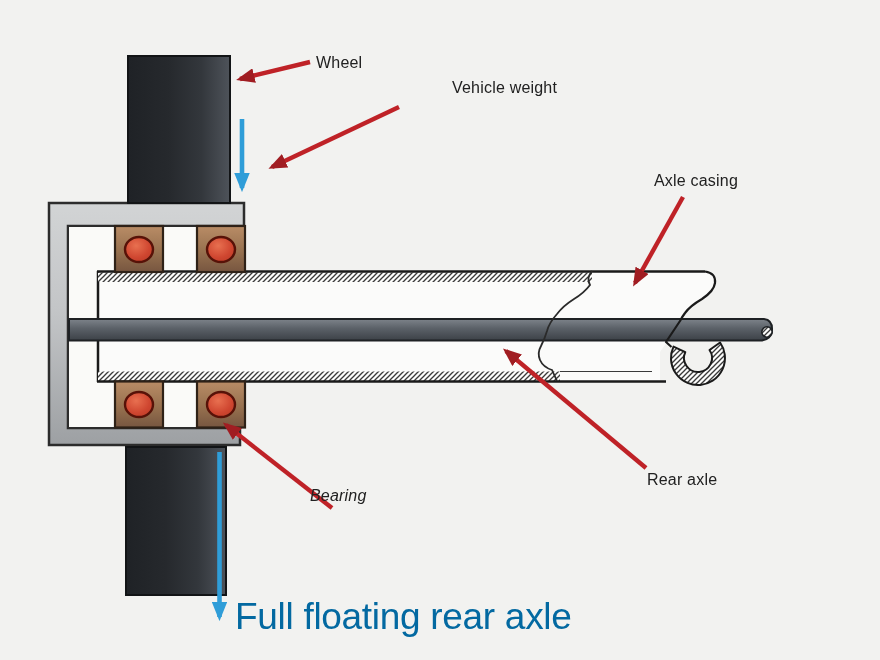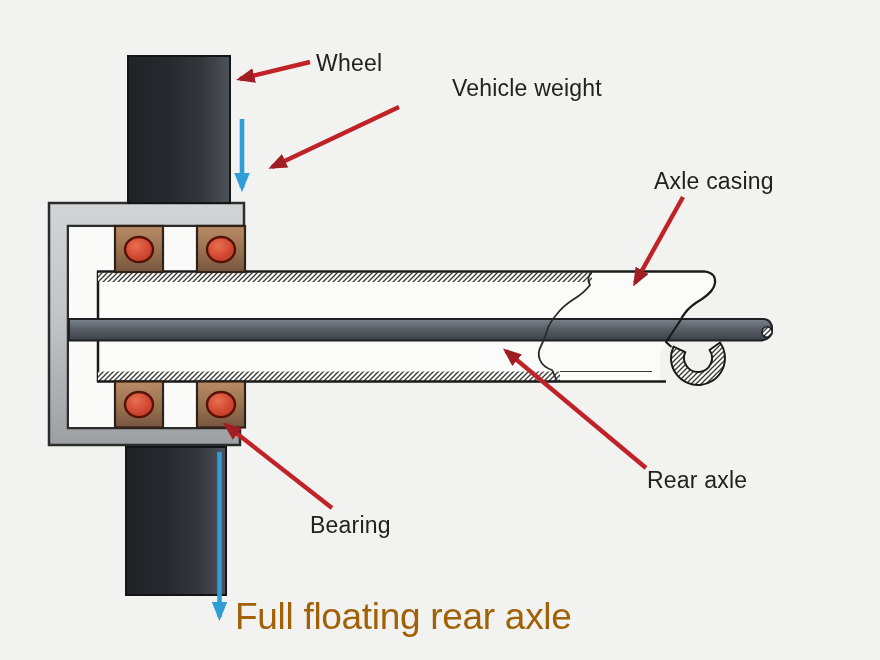--- a/index.html
+++ b/index.html
@@ -3,25 +3,25 @@
 <meta charset="utf-8">
 <style>
   html,body{margin:0;padding:0;background:#ddd;}
   #stage{
     position:relative;width:880px;height:660px;margin:0 auto;
     background:#f2f2f0;overflow:hidden;
     font-family:"Liberation Sans", sans-serif;
   }
   #diagram-svg{position:absolute;left:0;top:0;}
   .lbl{
-    position:absolute;color:#212121;font-size:23px;line-height:24px;
+    position:absolute;color:#212121;font-size:16px;line-height:24px;
     white-space:nowrap;letter-spacing:0.2px;
   }
   .title{
-    position:absolute;color:#a16207;font-size:37px;letter-spacing:-0.3px;
+    position:absolute;color:#0369a1;font-size:37px;letter-spacing:-0.3px;
     white-space:nowrap;
   }
 </style>
 </head>
 <body>
 
 <div id="stage">
 
   <svg id="diagram-svg" width="880" height="660" viewBox="0 0 880 660">
     <defs>
@@ -123,16 +123,16 @@
   <div class="lbl" style="left:316px;top:51px;">Wheel</div>
 
   <div class="lbl" style="left:411px;top:76px;margin-left:41px;">
     <div>Vehicle weight</div>
   </div>
 
   <div class="lbl" style="left:654px;top:169px;text-align:right;">Axle casing</div>
 
   <div class="lbl" style="left:647px;top:468px;">Rear axle</div>
 
-  <div class="lbl" style="left:310px;top:513px;">Bearing</div>
+  <div class="lbl" style="left:310px;top:484px;font-style:italic;">Bearing</div>
 
   <div class="title" style="left:235px;top:596px;">Full floating rear axle</div>
 </div>
 
 </body></html>

